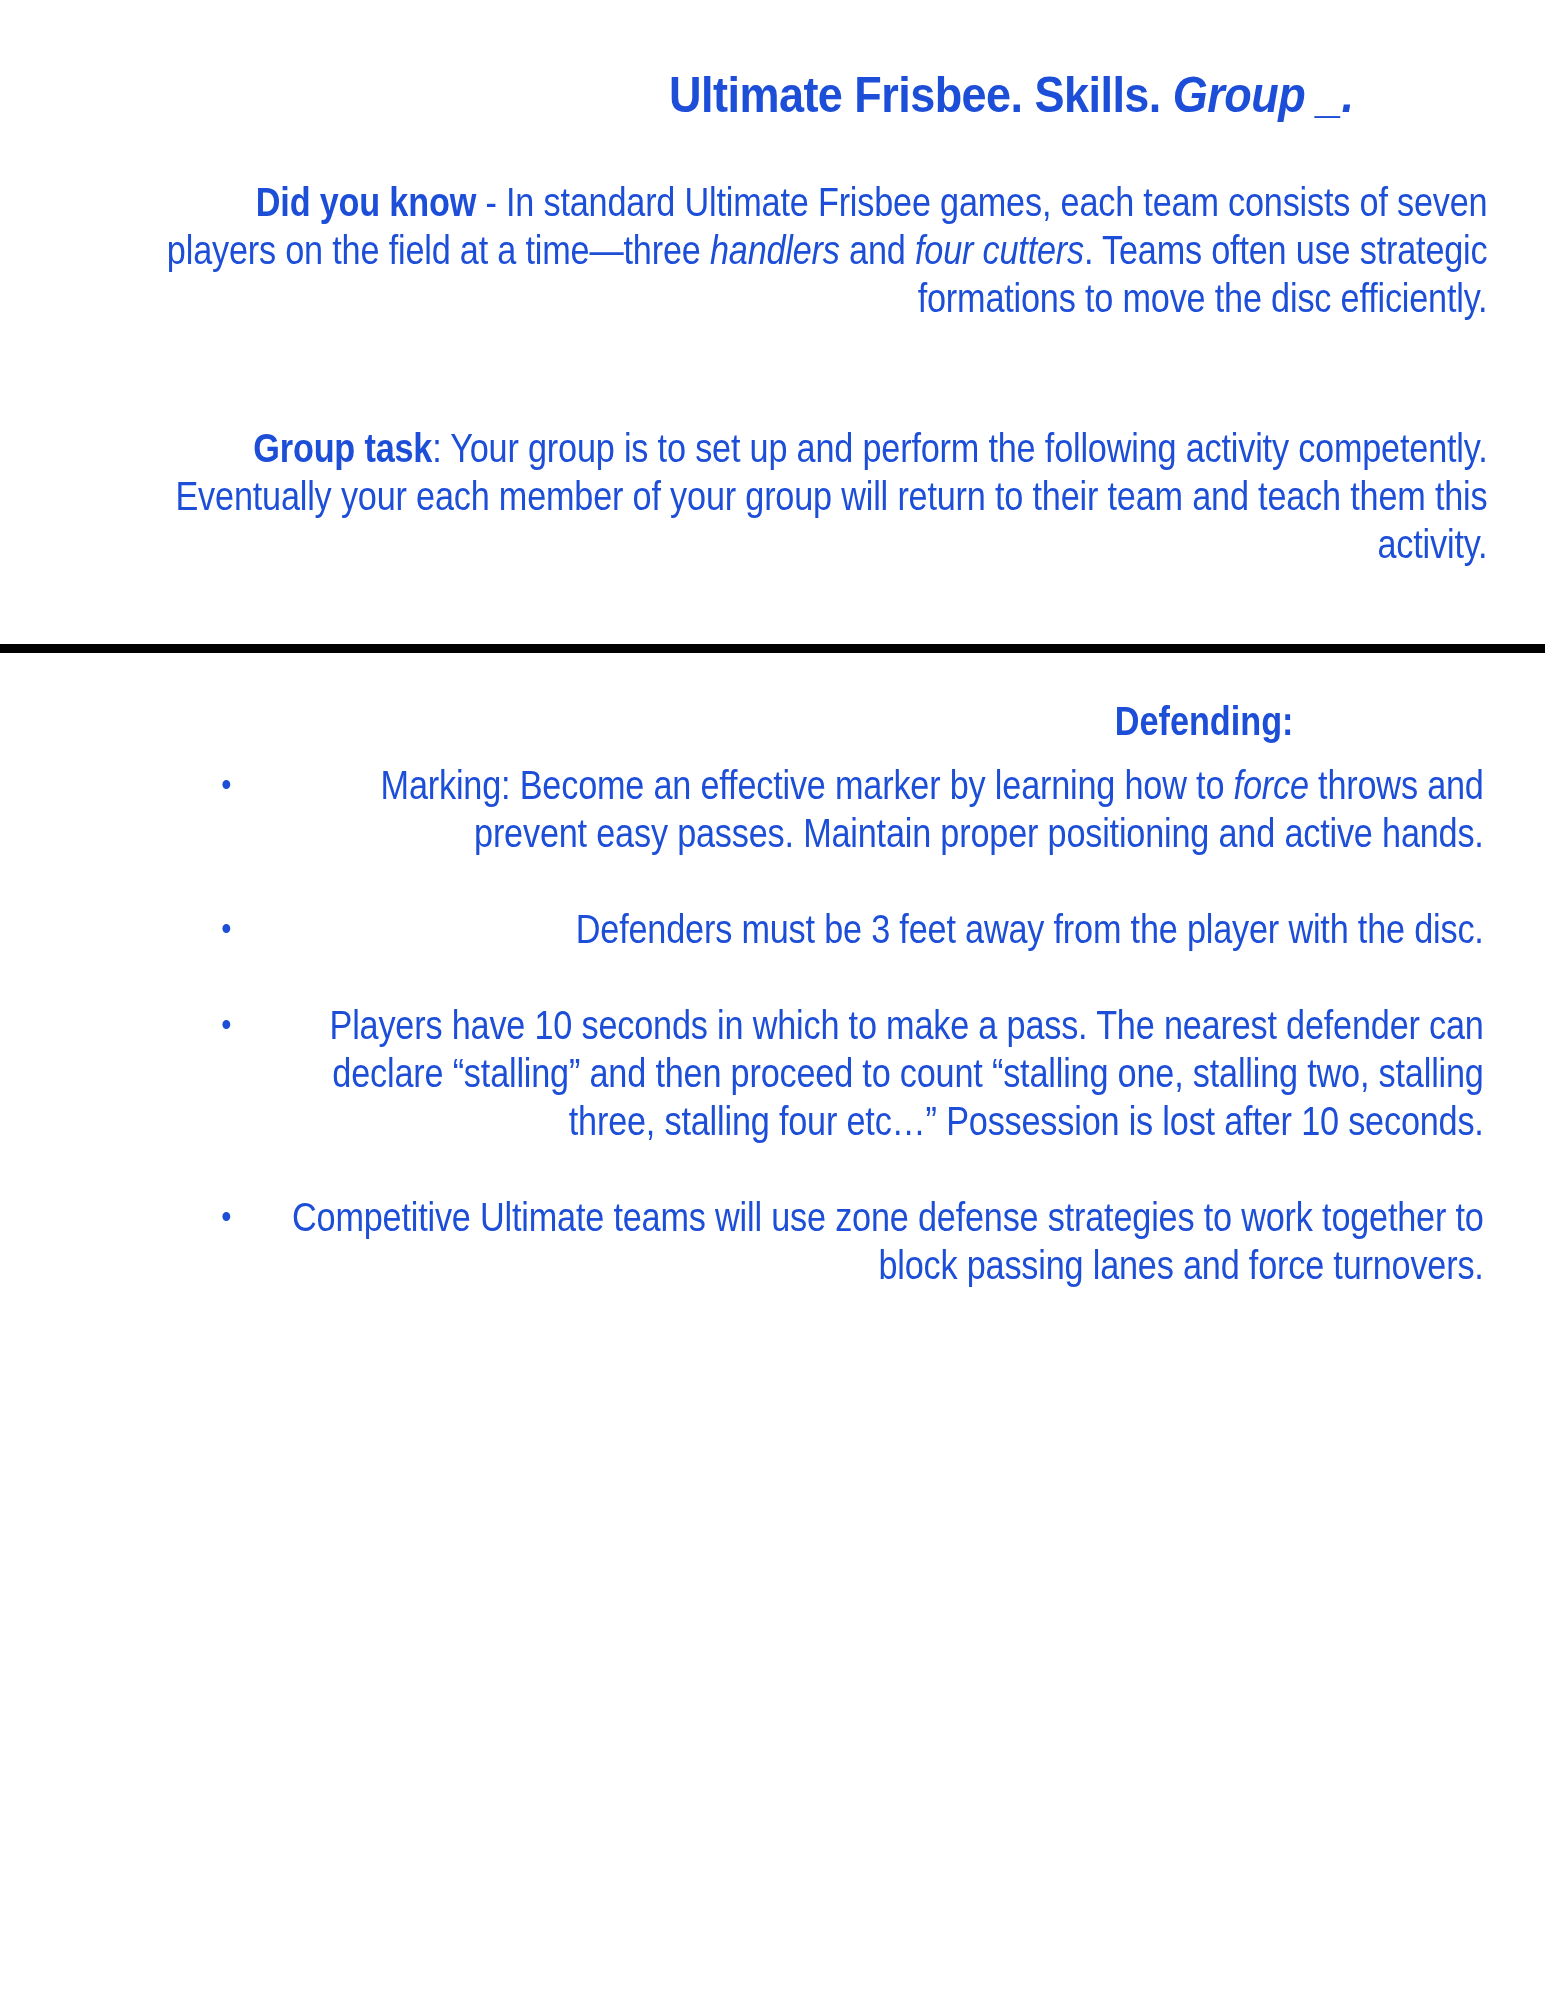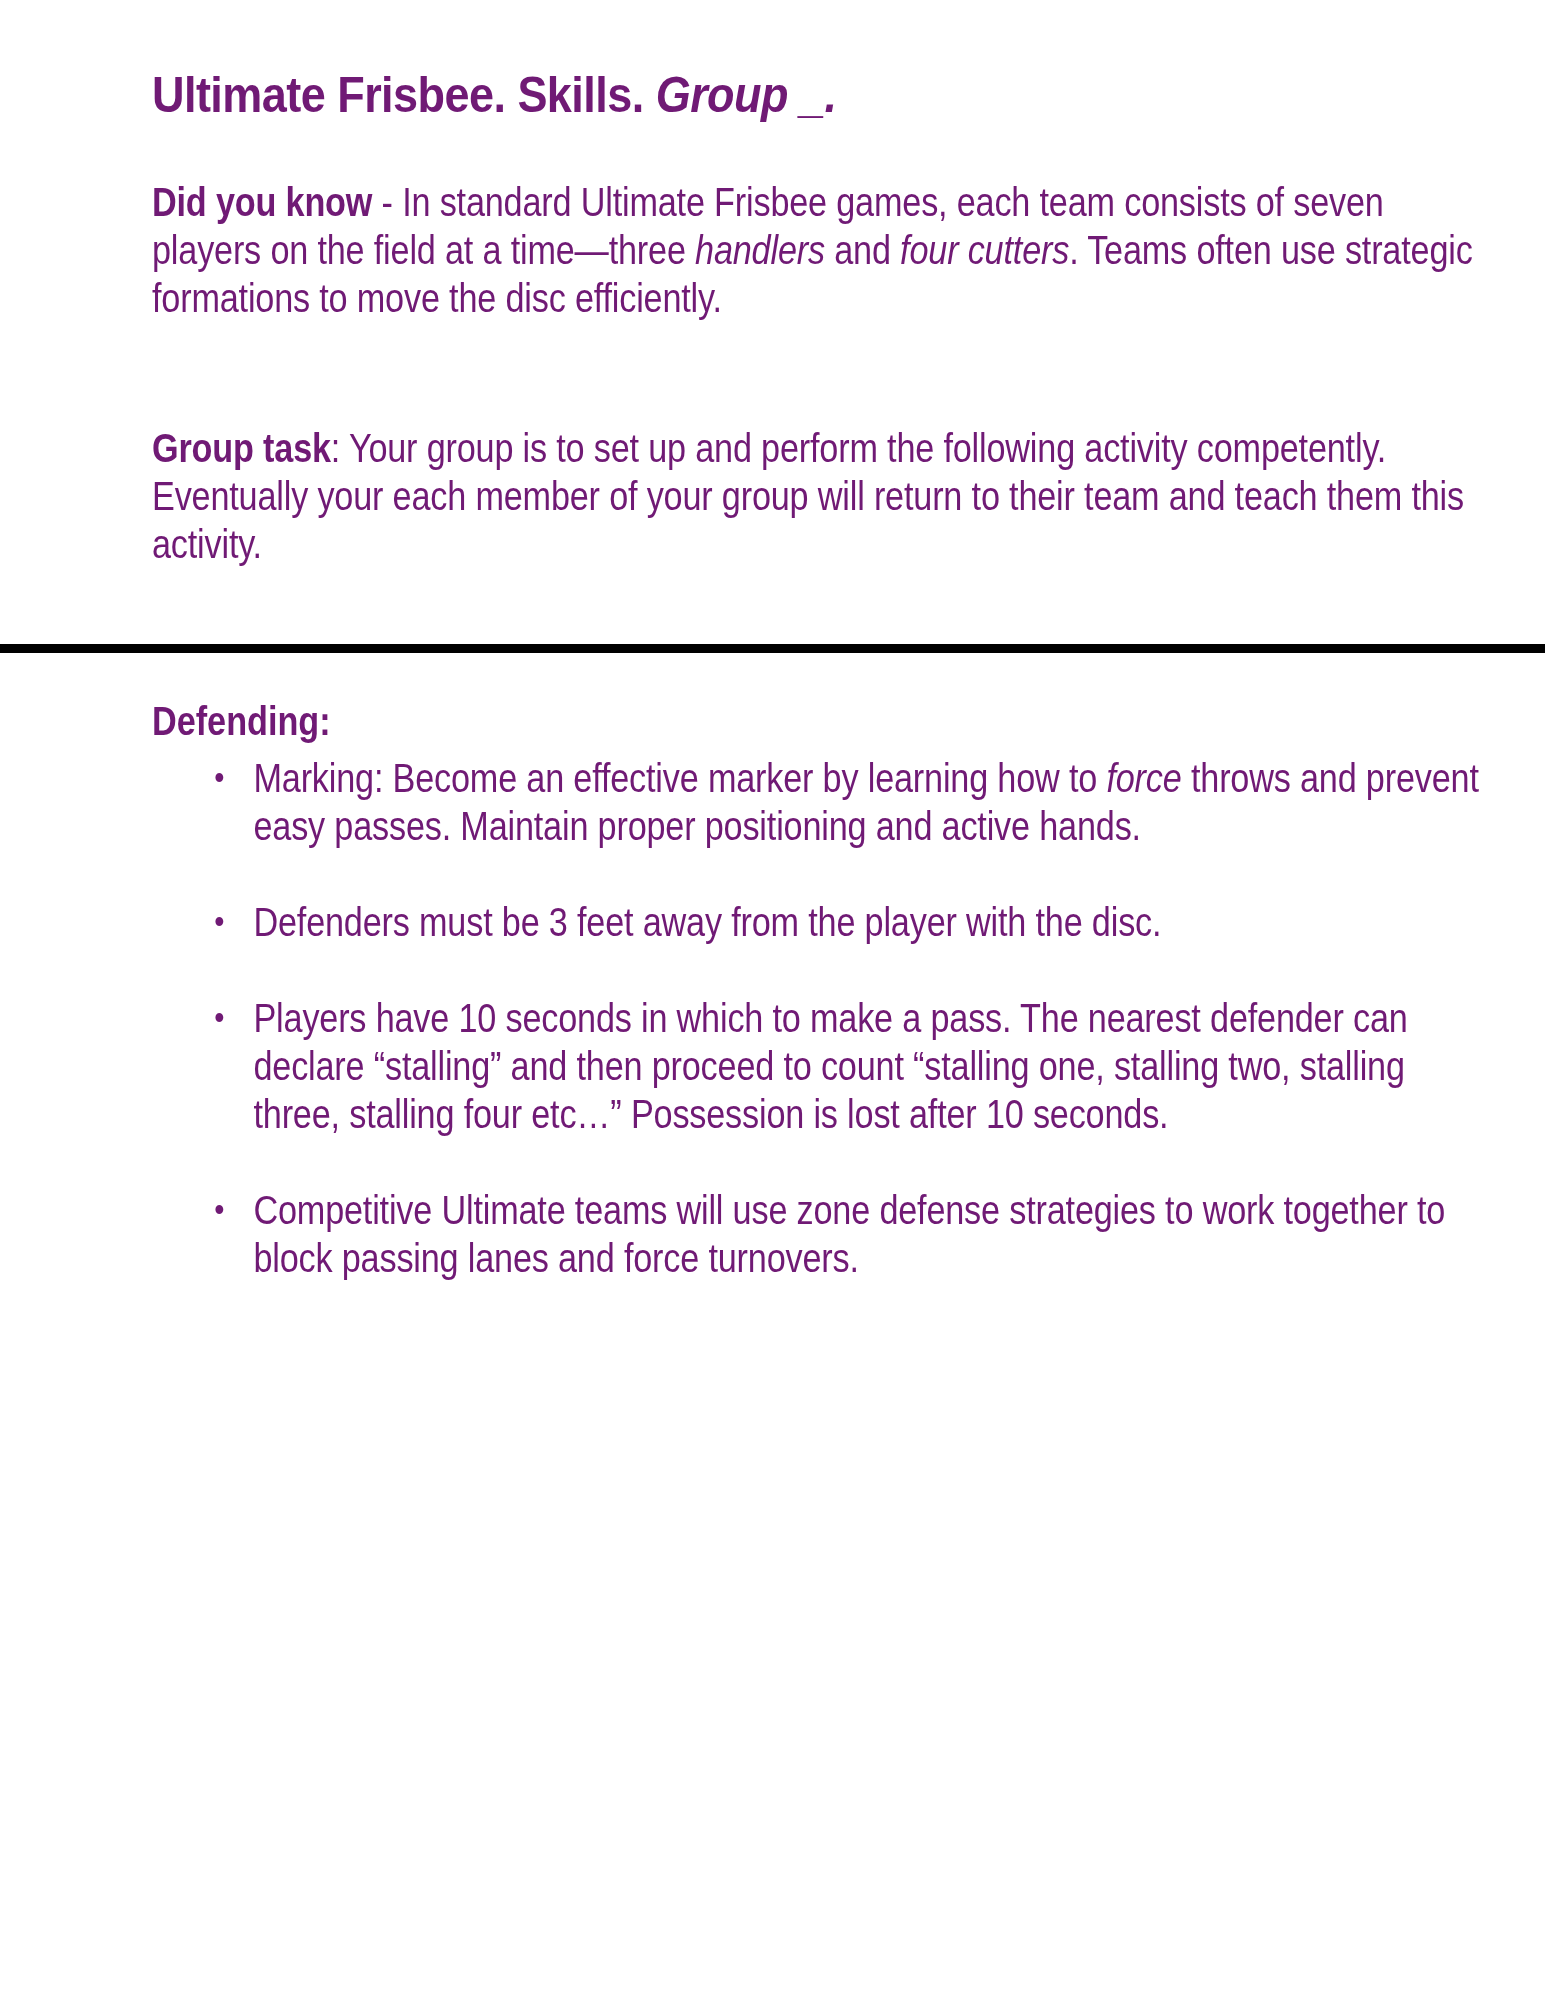--- a/index.html
+++ b/index.html
@@ -8,22 +8,23 @@
     padding: 0;
     background: #ffffff;
   }
   .page {
     position: relative;
     width: 1545px;
     height: 2000px;
     background: #ffffff;
     overflow: hidden;
     font-family: "Liberation Sans", "DejaVu Sans", sans-serif;
-    color: #701a75;
+    color: #1d4ed8;
     box-sizing: border-box;
+    text-align: right;
   }
   .content {
     padding: 60px 0 0 0;
   }
   .inner {
     padding-left: 152px;
     padding-right: 58px;
   }
 
   
@@ -74,21 +75,21 @@
     font-weight: bold;
     margin: 0;
     padding-top: 44px;
     transform: scaleX(0.855);
     transform-origin: left top;
   }
   .section-heading .colon { font-weight: bold; }
 
   ul.bullets {
     list-style: none;
-    margin: 9px;
+    margin: 16px;
     padding: 0 0 0 48px;
   }
   ul.bullets li {
     position: relative;
     font-size: 40px;
     line-height: 48px;
     padding-left: 52px;
     margin-bottom: 48px;
     transform: scaleX(0.855);
     transform-origin: left top;

